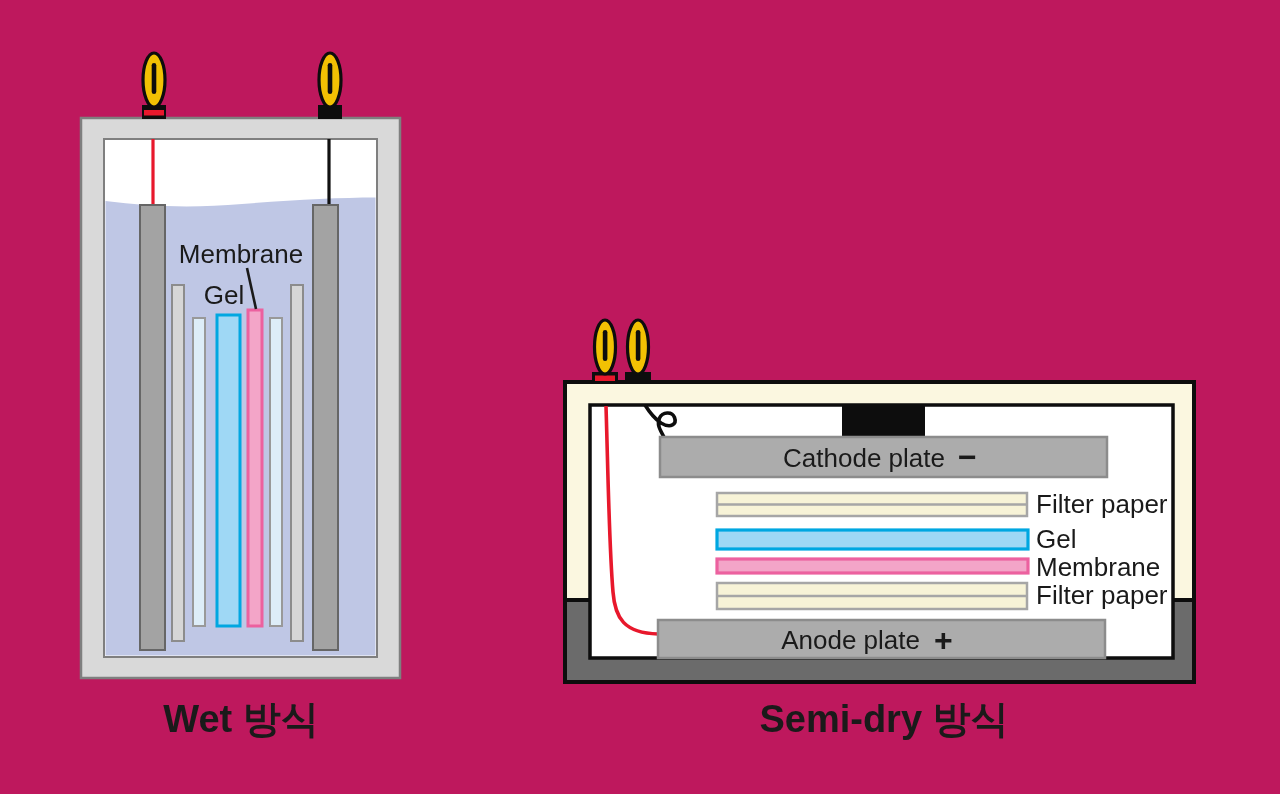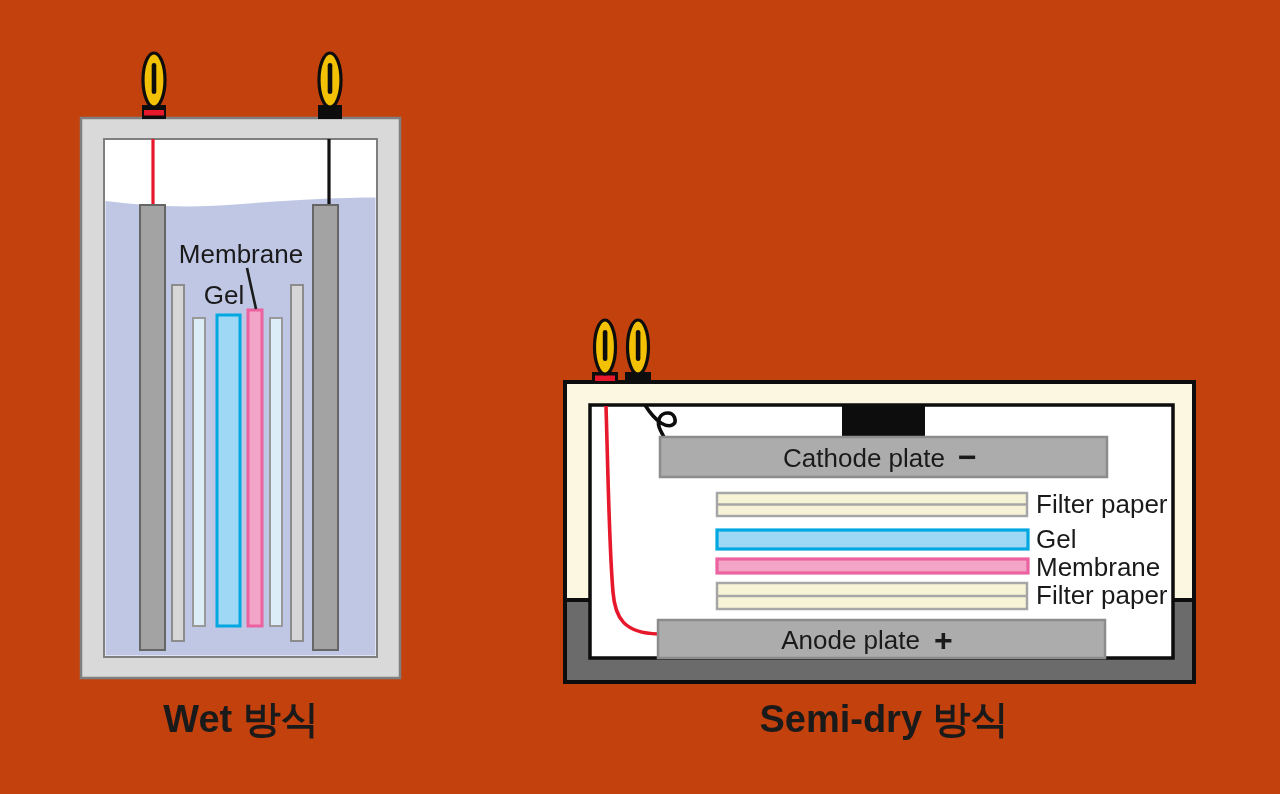--- a/index.html
+++ b/index.html
@@ -1,16 +1,16 @@
 <!DOCTYPE html>
 <html><head>
 <meta charset="utf-8">
 <style>
   html,body{margin:0;padding:0;background:#ffffff;}
-  .stage{position:relative;width:1280px;height:794px;background:#c2410c;overflow:hidden;
+  .stage{position:relative;width:1280px;height:794px;background:#be185d;overflow:hidden;
          font-family:"Liberation Sans","DejaVu Sans",sans-serif;}
   svg text{font-family:"Liberation Sans","DejaVu Sans",sans-serif;fill:#1a1a1a;}
   .lbl{font-size:26px;}
   .plate-lbl{font-size:26px;}
   .sign{font-size:32px;font-weight:bold;}
   .caption{font-size:38px;font-weight:600;}
 </style>
 </head>
 <body>
 

